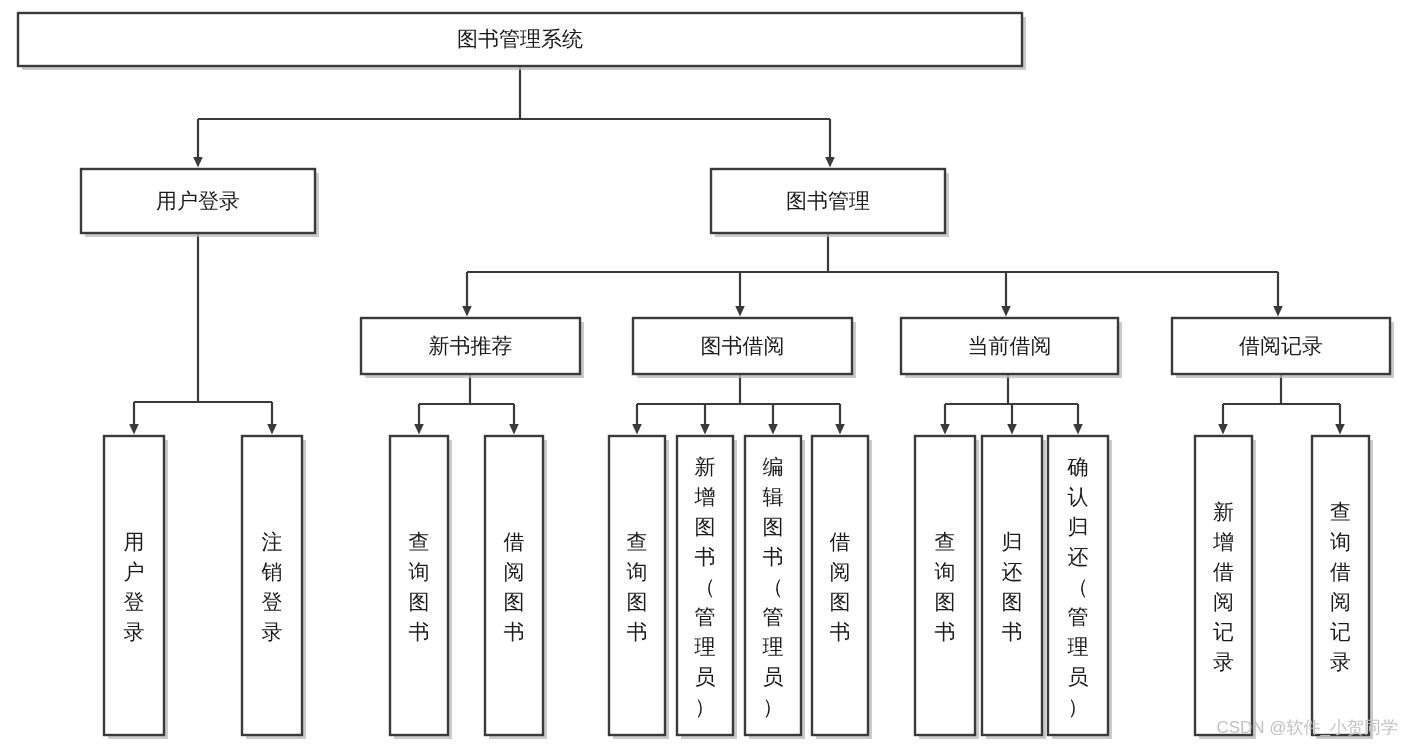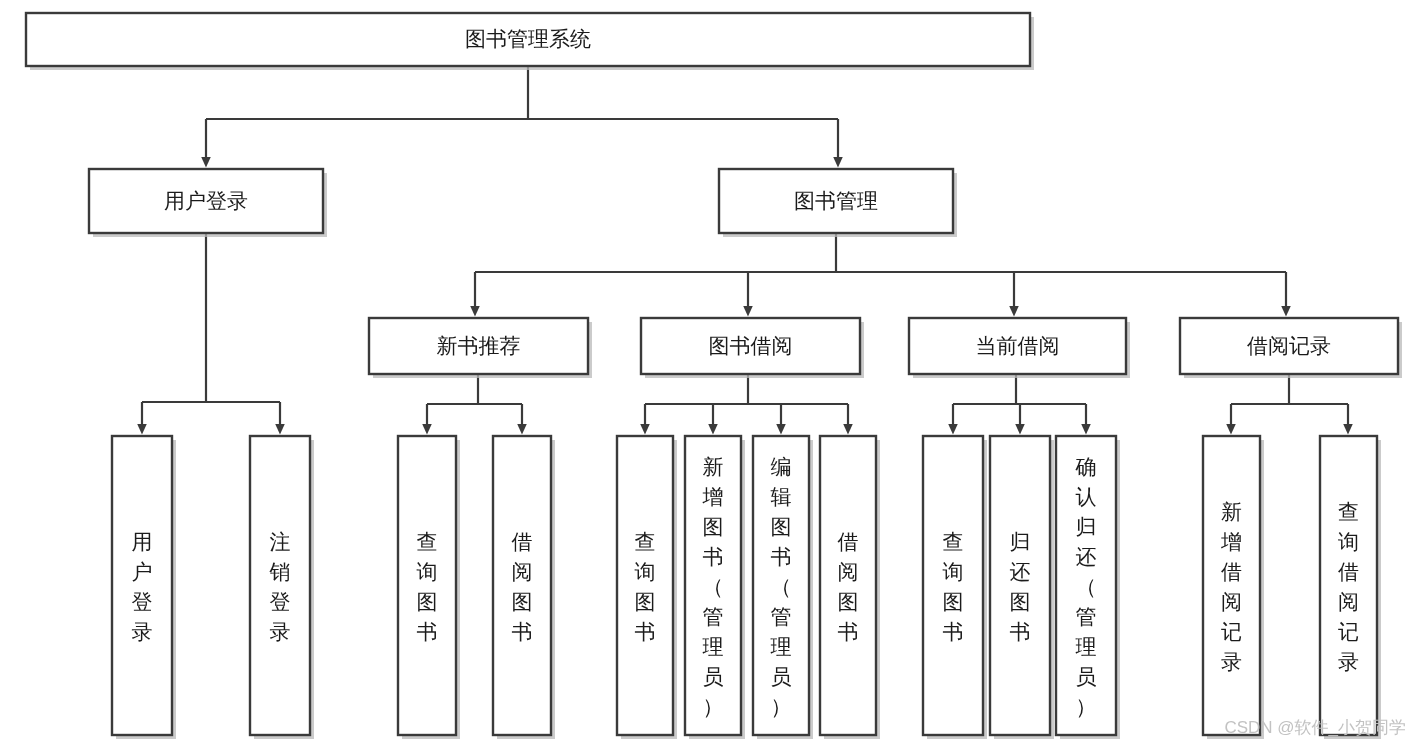--- a/index.html
+++ b/index.html
@@ -9,21 +9,21 @@
   }
   body {
     width: 1405px;
     height: 747px;
     font-family: "Liberation Sans", "DejaVu Sans", sans-serif;
     overflow: hidden;
     position: relative;
   }
   #diagram-root {
     position: absolute;
-    left: 8px;
+    left: 0;
     top: 0;
     width: 1138px;
     height: 747px;
   }
   svg#tree-svg {
     display: block;
     width: 1405px;
     height: 747px;
   }
   .node-box {

